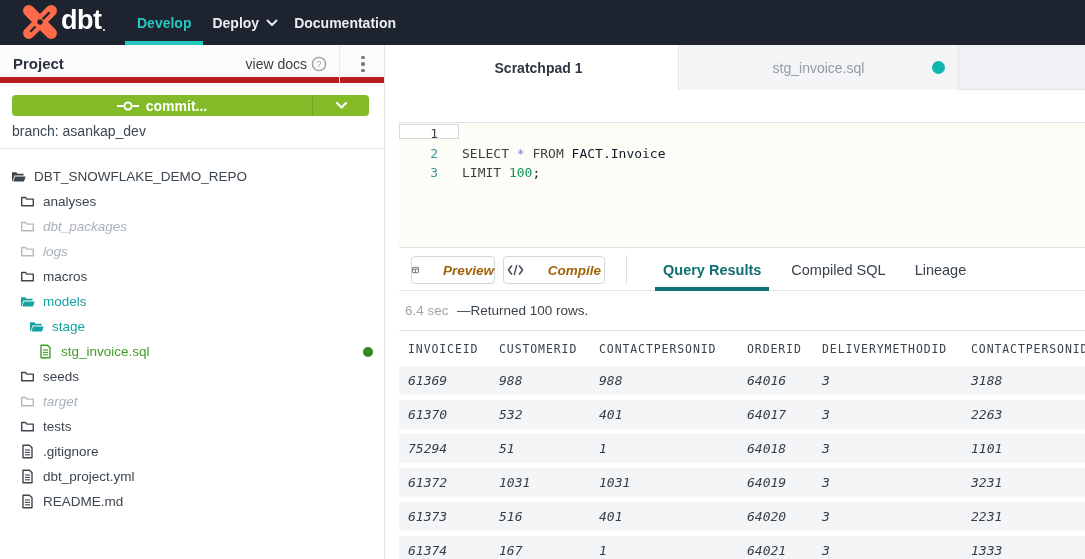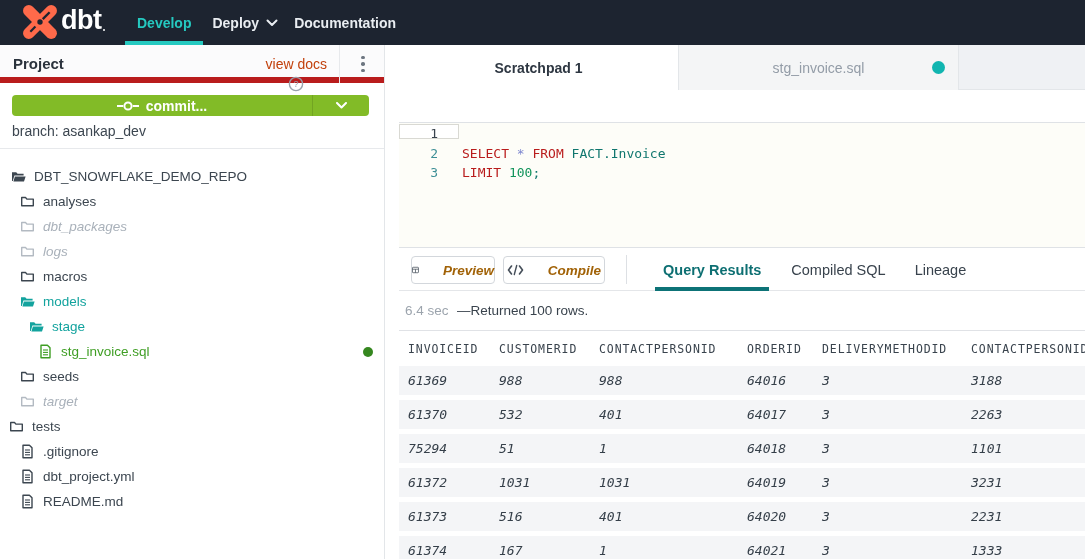--- a/index.html
+++ b/index.html
@@ -17,21 +17,21 @@
   .nav-item { position:relative; height:45px; display:flex; align-items:center; font-size:14px; font-weight:bold; color:#e9edf1; cursor:pointer; }
   .nav-item.active { color:#25c9c0; }
   .nav-item.active .nav-underline { position:absolute; left:-12px; right:-12px; bottom:0; height:4px; background:#25c9c0; }
   .nav-item:nth-child(2) { margin-left:21px; } .nav-item:nth-child(3) { margin-left:16px; }
   .nav-item .chev { margin-left:7px; }
 
   
   .sidebar { position:absolute; left:0; top:45px; width:385px; height:514px; background:#fff; border-right:1px solid #e3e6e9; }
   .side-header { position:absolute; left:0; top:0; width:384px; height:38px; background:#fbfbfc; border-bottom:6px solid #b91c1c; }
   .side-title { position:absolute; left:13px; top:10px; font-size:15px; font-weight:bold; color:#2b333d; }
-  .view-docs { position:absolute; right:57px; top:11px; font-size:14px; color:#c2410c; cursor:pointer; display:flex; align-items:center; gap:4px;flex-direction:column; }
+  .view-docs { position:absolute; right:57px; top:11px; font-size:14px; color:#404040; cursor:pointer; display:flex; align-items:center; gap:4px; }
   .header-divider { position:absolute; right:44px; top:0; width:1px; height:38px; background:#e7e9ec; }
   .kebab { position:absolute; right:12px; top:7px; width:18px; height:24px; display:flex; flex-direction:column; align-items:center; justify-content:center; gap:3px; cursor:pointer; }
   .kebab i { width:3.5px; height:3.5px; border-radius:50%; background:#6d7681; }
 
   .commit-btn { position:absolute; left:12px; top:50px; width:357px; height:21px; background:#82bb27; border-radius:4px; display:flex; align-items:center; cursor:pointer; }
   .commit-main { flex:1; display:flex; align-items:center; justify-content:center; gap:7px; height:100%; }
   .commit-label { color:#fff; font-weight:bold; font-size:14px; }
   .commit-sep { width:1px; height:100%; background:rgba(0,0,0,0.12); }
   .commit-caret { width:56px; height:100%; display:flex; align-items:center; justify-content:center; }
 
@@ -54,24 +54,24 @@
   .ed-tab.active { background:#fff; color:#2e3742; font-weight:bold; border-bottom:1px solid #fff; margin-bottom:-1px; height:46px; }
   .tab-dot { width:13px; height:13px; border-radius:50%; background:#11b5b0; position:absolute; right:13px; top:16px; }
 
   .editor-strip { position:absolute; left:0; top:45px; width:700px; height:32px; background:#fff; }
   .editor { position:absolute; left:0; top:77px; width:700px; height:126px; background:#fdfdf8; border-top:1px solid #dfe2e6; border-bottom:1px solid #dfe2e6; font-family:"DejaVu Sans Mono", monospace; font-size:13px; }
   .activeline { position:absolute; left:0; top:1px; width:60px; height:15px; background:#fff; border:1px solid #d9d9d3; }
   .code-line { position:absolute; left:0; width:700px; height:19.5px; line-height:19.5px; }
   .gutter-num { position:absolute; left:0; width:39px; text-align:right; color:#3d8f96; }
   .code-line.cur .gutter-num { color:#39434d; }
   .code-text { position:absolute; left:63px; white-space:pre; color:#2c3640; }
-  .tok-kw { color:#b91c1c; }
+  .tok-kw { color:#404040; }
   .tok-op { color:#7d87cf; }
   .tok-num { color:#12945c;text-align:center; }
-  .tok-plain { color:#0f766e; }
+  .tok-plain { color:#0f172a; }
 
   .toolbar { position:absolute; left:0; top:203px; width:700px; height:43px; background:#fff; border-bottom:1px solid #e4e6e9; }
   .tb-btn { position:absolute; top:8px; height:28px; border:1px solid #d3d7dc; border-radius:4px; background:#fff; display:flex; align-items:center; justify-content:center; gap:24px; font-size:13.5px; font-weight:bold; color:#a16207; cursor:pointer; font-family:"Liberation Sans", sans-serif;font-style:italic; }
   #btn-preview { left:12px; width:84px; }
   #btn-compile { left:104px; width:102px; }
   .tb-divider { position:absolute; left:227px; top:7px; width:1px; height:29px; background:#dde0e4; }
   .res-tabs { position:absolute; left:256px; top:0; height:43px; display:flex; }
   .res-tab { position:relative; height:43px; display:flex; align-items:center; font-size:14.5px; color:#39434d; cursor:pointer; padding:0 8px; }
   .res-tab:nth-child(2) { margin-left:14px; } .res-tab:nth-child(3) { margin-left:13px; }
   .res-tab.active { color:#0d6f72; font-weight:bold; }
@@ -244,21 +244,21 @@
           <span class="t-label">seeds</span>
         </div>
         <div class="tree-row muted" style="padding-left: 19px;">
           <span class="t-icon">
             <svg width="15" height="13" viewBox="0 0 15 13">
               <path d="M1.7 2.5 L5.5 2.5 L6.9 4.1 L13.3 4.1 L13.3 10.7 L1.7 10.7 Z" fill="none" stroke="#b3bac2" stroke-width="1.4" stroke-linejoin="round"></path>
             </svg>
           </span>
           <span class="t-label">target</span>
         </div>
-        <div class="tree-row normal" style="padding-left: 8px;">
+        <div class="tree-row normal" style="padding-left: 19px;">
           <span class="t-icon">
             <svg width="15" height="13" viewBox="0 0 15 13">
               <path d="M1.7 2.5 L5.5 2.5 L6.9 4.1 L13.3 4.1 L13.3 10.7 L1.7 10.7 Z" fill="none" stroke="#3c4650" stroke-width="1.4" stroke-linejoin="round"></path>
             </svg>
           </span>
           <span class="t-label">tests</span>
         </div>
         <div class="tree-row normal" style="padding-left: 19px;">
           <span class="t-icon">
             <svg width="13" height="15" viewBox="0 0 13 15">

